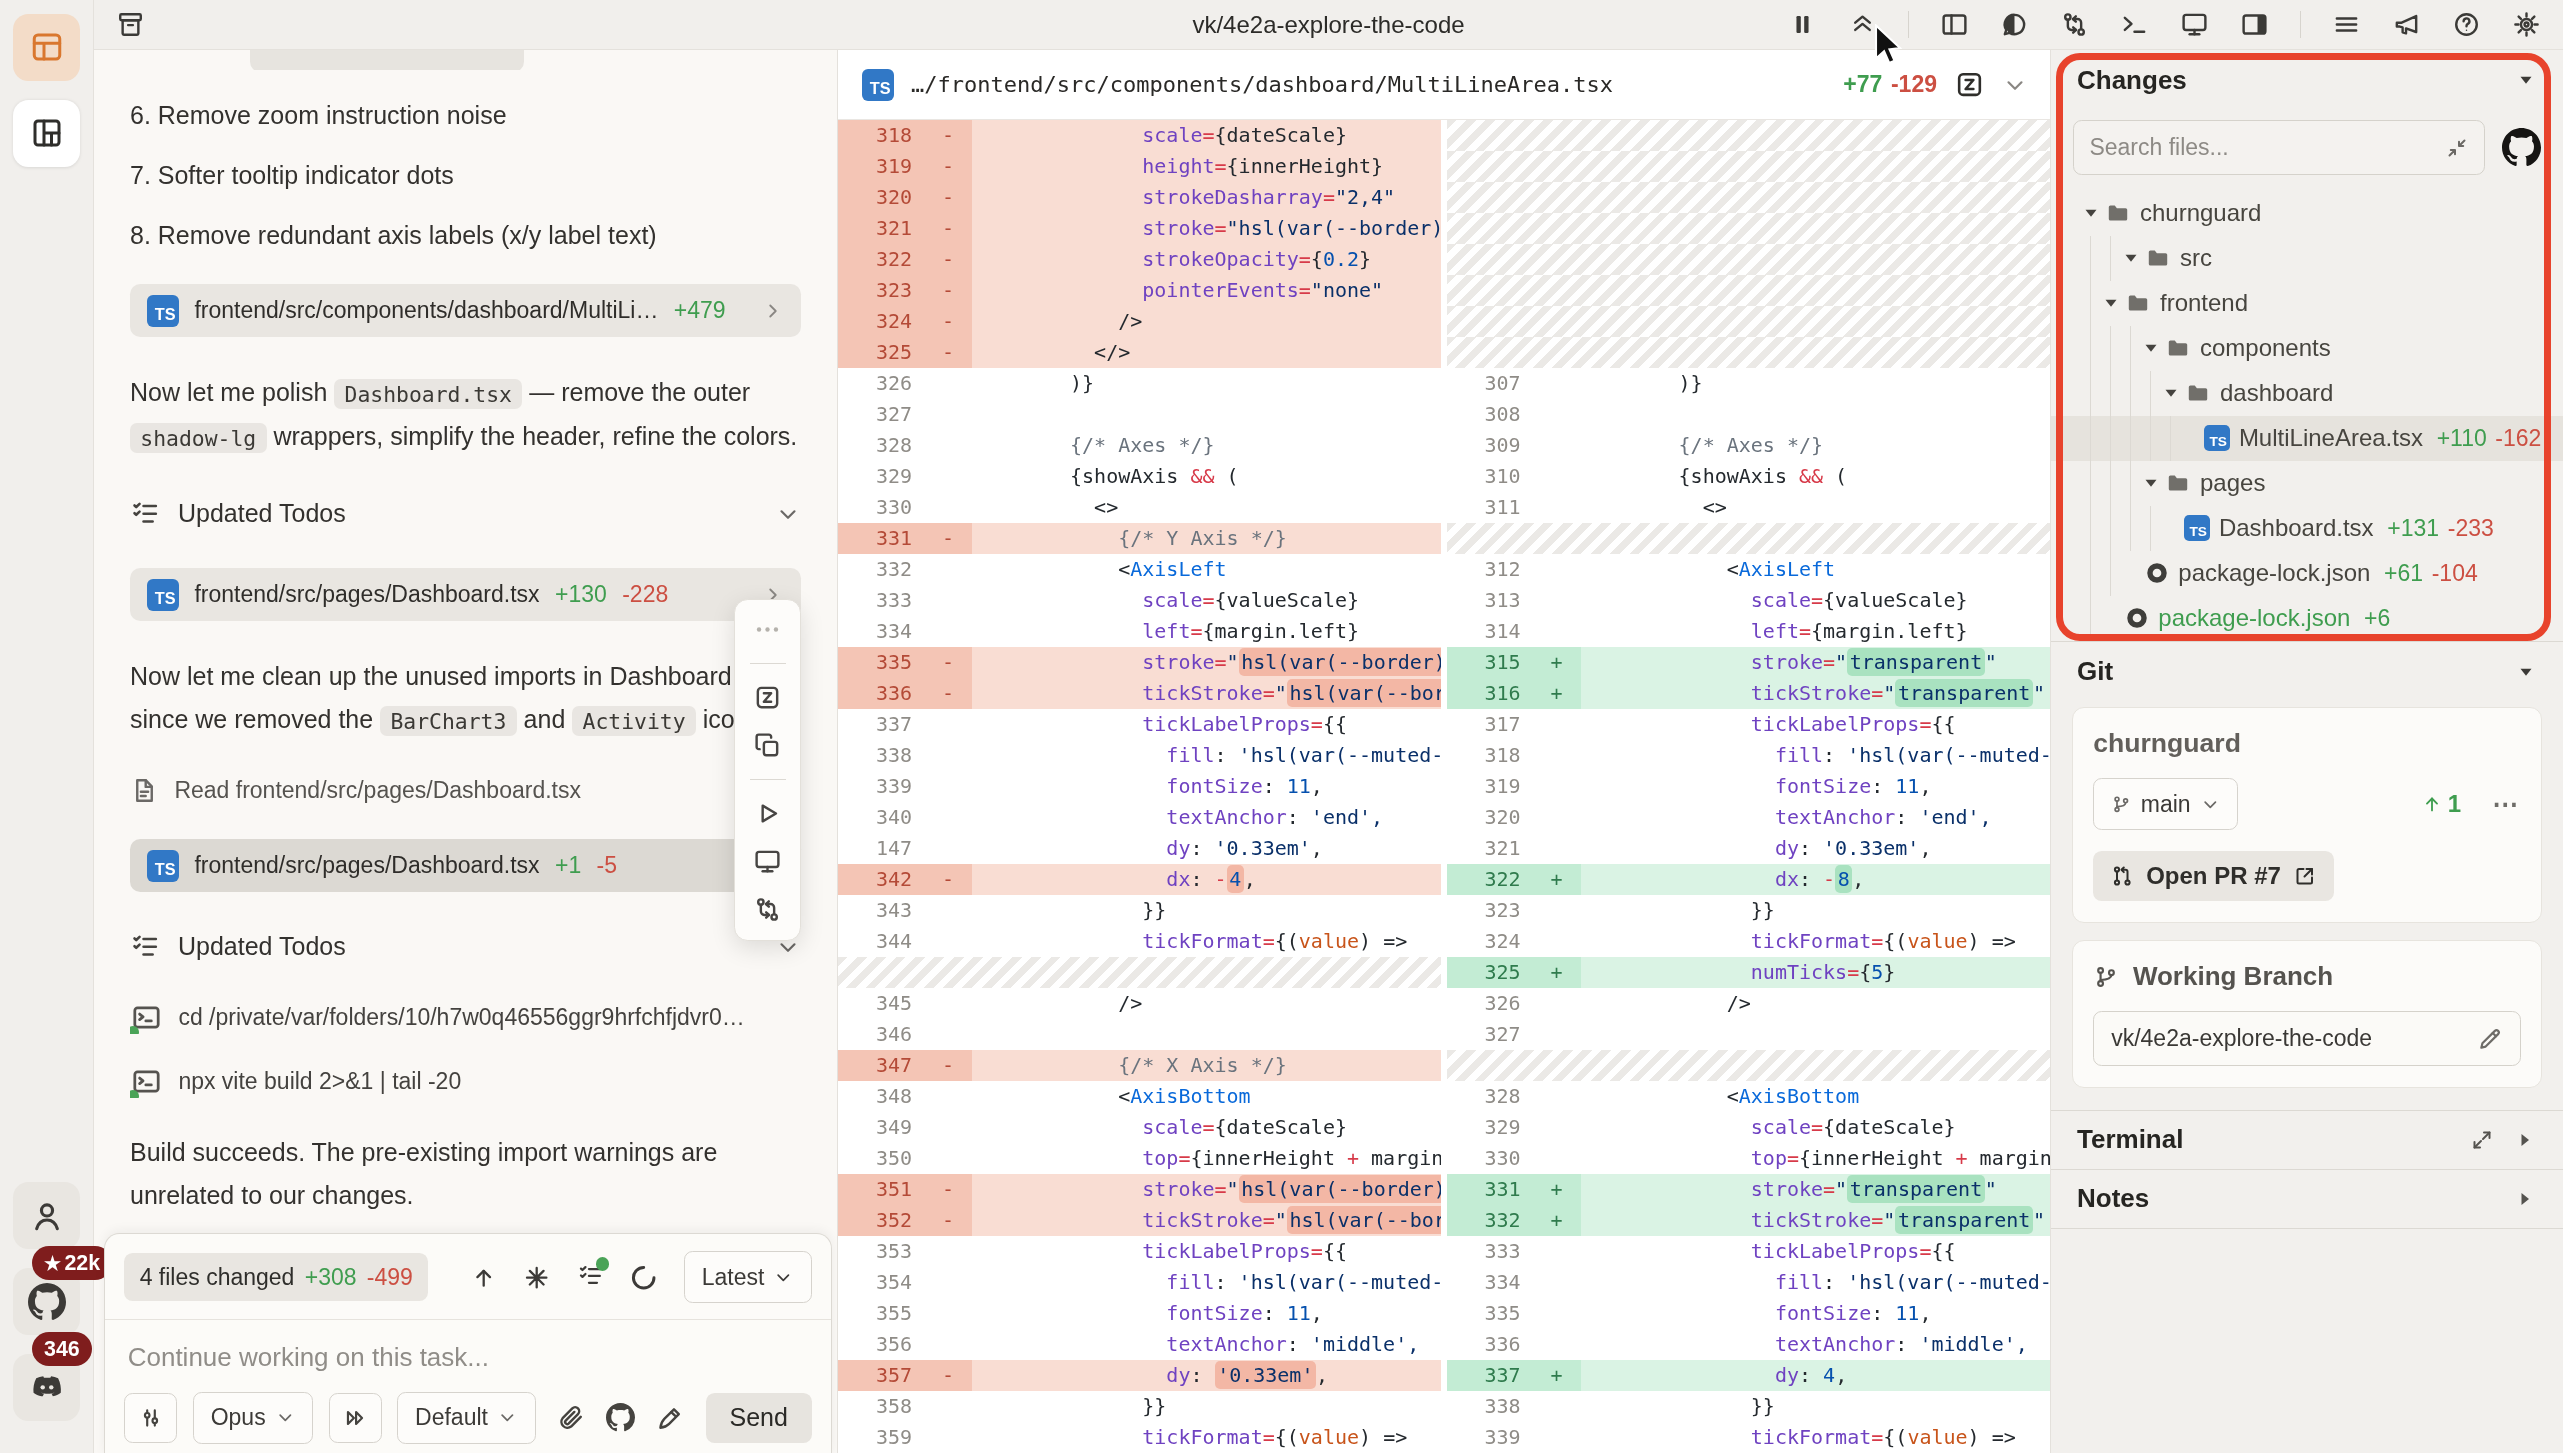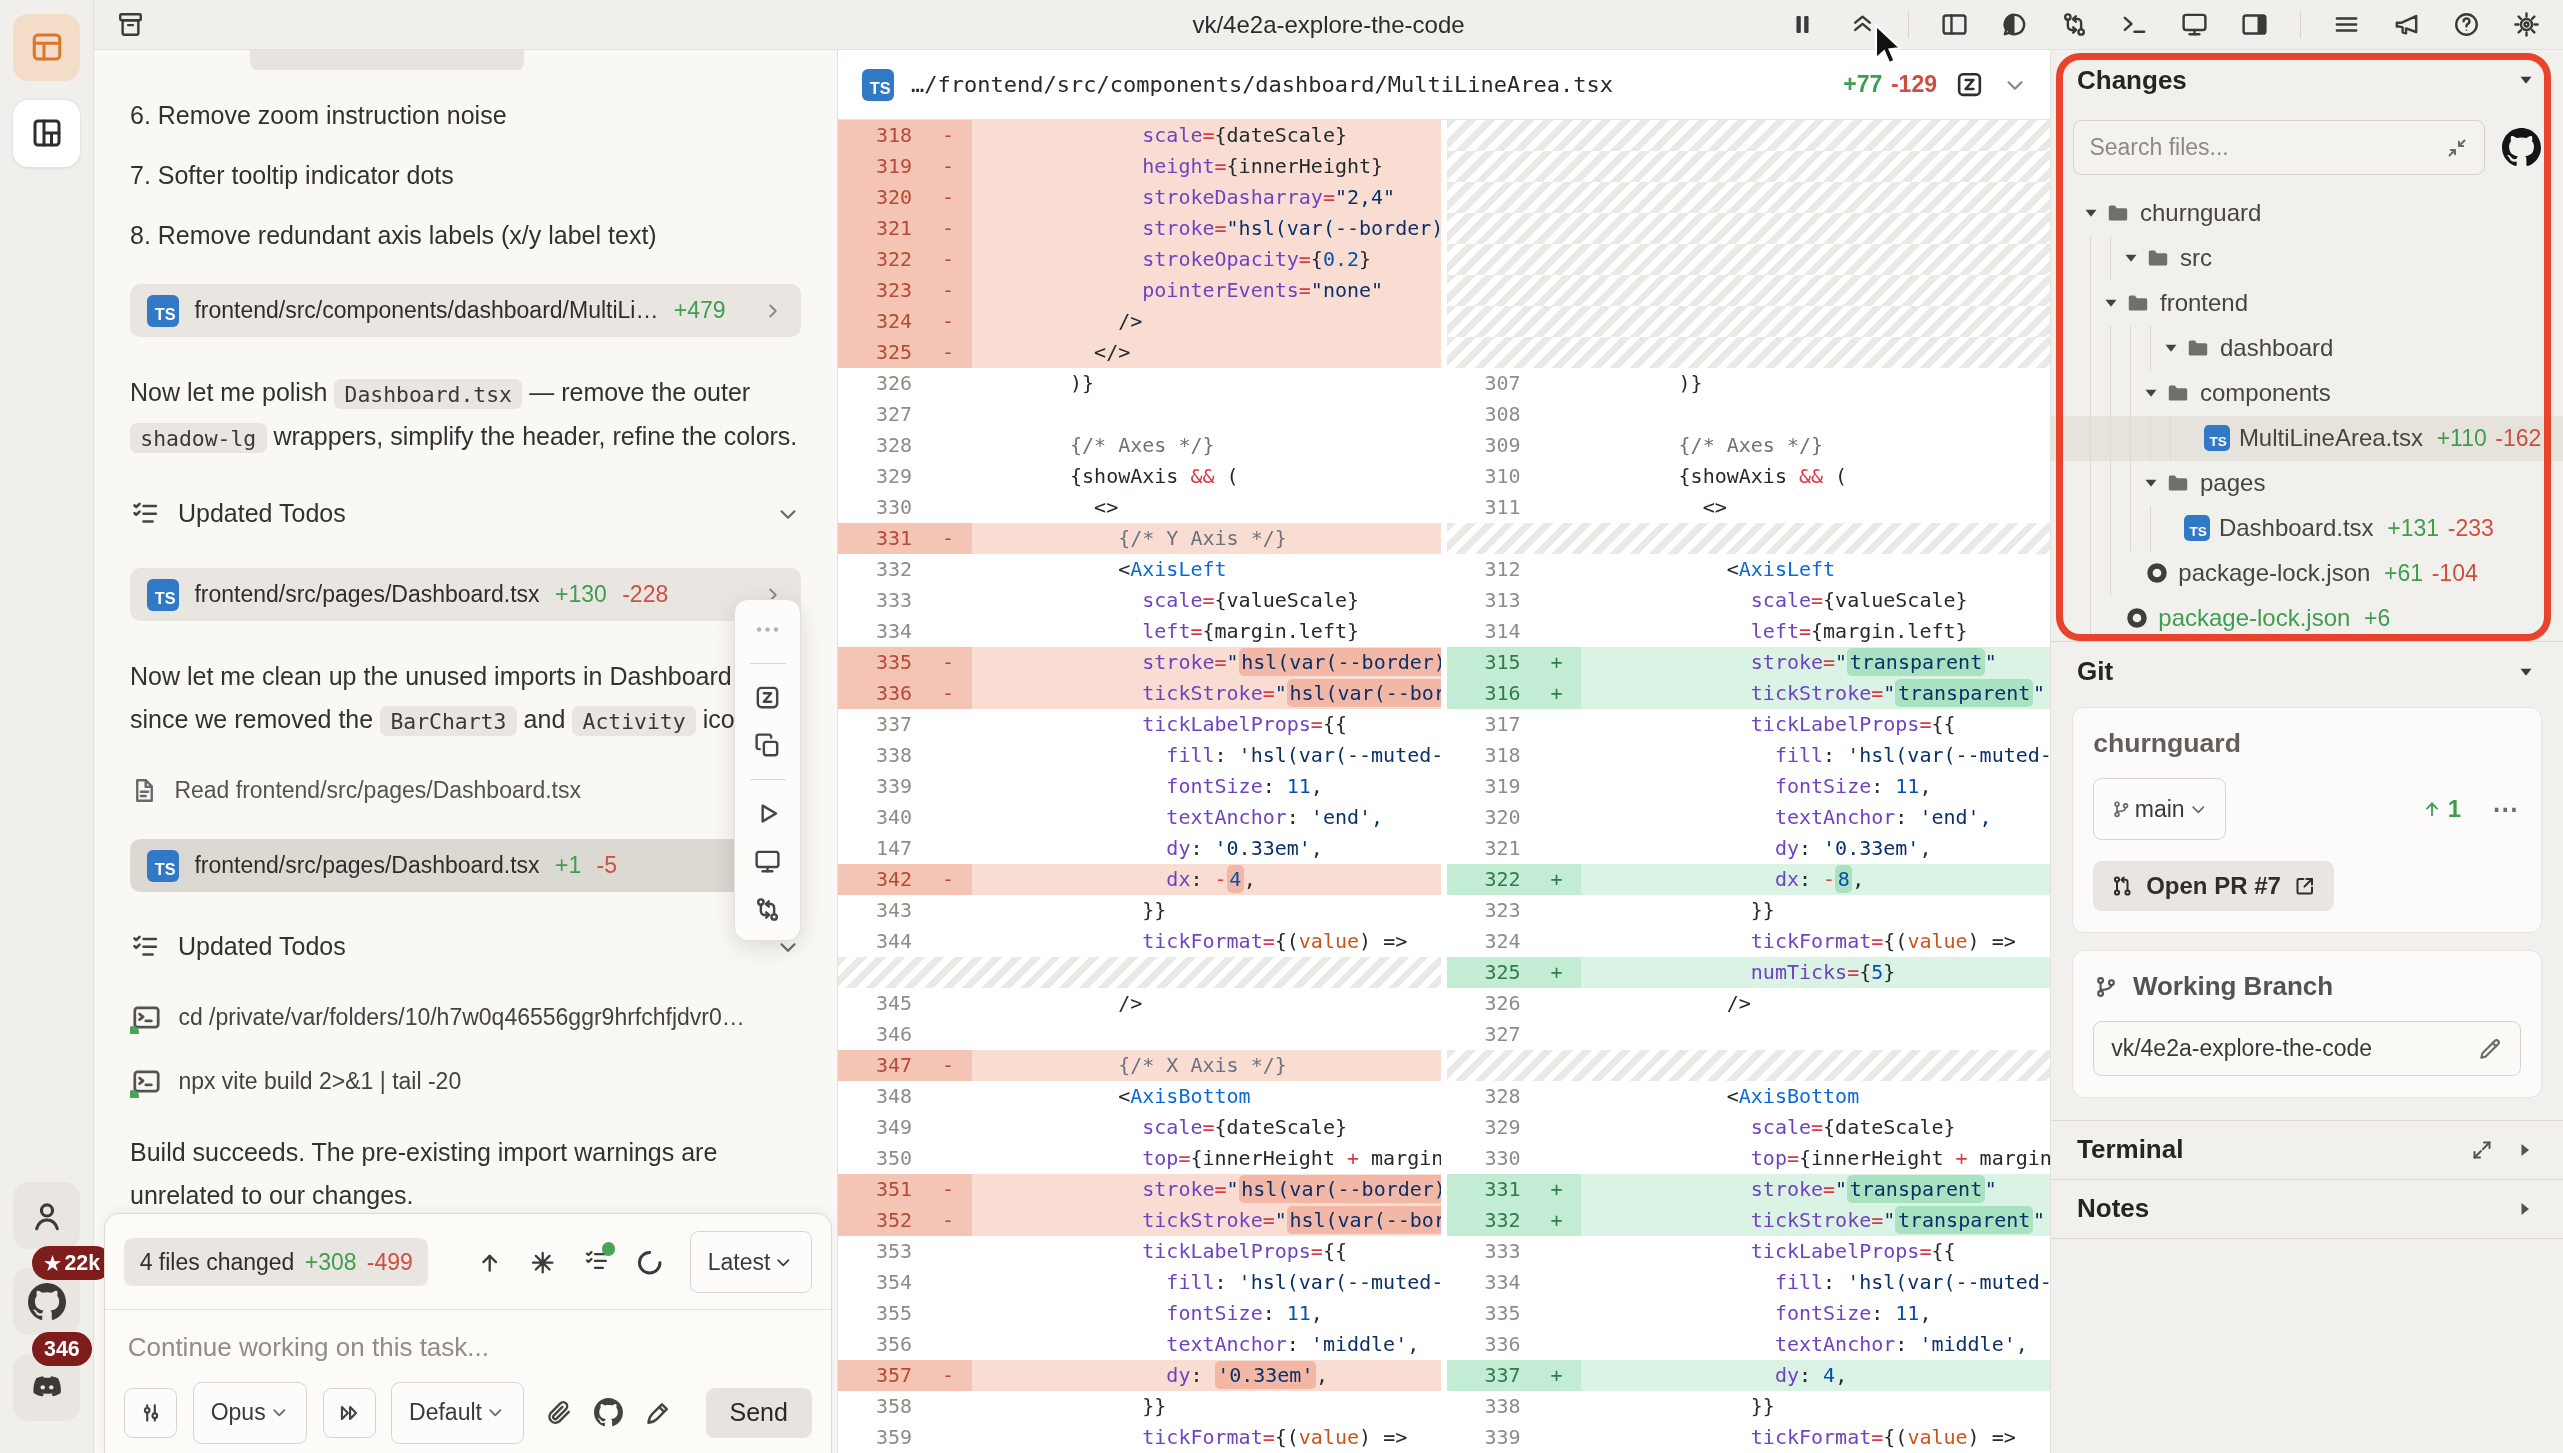--- a/index.html
+++ b/index.html
@@ -64,21 +64,21 @@
   .fdiv { width:36px; border-top:0.9px solid #dcd9d3; }
 
   
   #composer { position:absolute; left:10.3px; right:5.1px; bottom:-1.7px; background:#fcfbf8; border:0.9px solid #dcd9d3; border-bottom:none; border-radius:15.4px 15.4px 0 0; box-shadow:0 -2.6px 10.3px rgba(0,0,0,.05); padding:17px 19px 12px; z-index:7; }
   #comp-top { display:flex; align-items:center; gap:22px; }
   #fileschip { background:#e9e6e1; border-radius:8.6px; height:48px; display:flex; align-items:center; gap:10.3px; padding:0 15.4px; font-size:23px; color:#2f2e2b; }
   #comp-top .ic { width:27.4px; height:27.4px; color:#3c3a38; }
   #comp-top .grp { margin-left:auto; display:flex; align-items:center; gap:26px; }
   .todowrap { position:relative; }
   .todowrap .gdot2 { position:absolute; right:-5.1px; top:-5.1px; width:13.7px; height:13.7px; border-radius:50%; background:#4aa357; }
-  .btn { border:0.9px solid #d6d3cd; background:#fdfcfa; border-radius:8.6px; height:62px; display:inline-flex; align-items:center; gap:3px; padding:0 17px; font-size:23px; color:#3c3a37; }
+  .btn { border:0.9px solid #d6d3cd; background:#fdfcfa; border-radius:8.6px; height:52px; display:inline-flex; align-items:center; gap:9px; padding:0 17px; font-size:23px; color:#3c3a37; }
   .btn .ic { width:20.6px !important; height:20.6px !important; color:#6b6966; }
   #comp-div { border-top:0.9px solid #e6e3dd; margin:15.4px -19px 0; }
   #comp-input { width:100%; border:none; outline:none; background:transparent; font-size:26px; color:#3a3835; padding:22px 3.4px 19px; font-family:"Liberation Sans",sans-serif; }
   #comp-input::placeholder { color:#908d88; }
   #comp-bot { display:flex; align-items:center; gap:15.4px; }
   #comp-bot .ghosts { display:flex; align-items:center; gap:20.6px; margin-left:5.1px; }
   #comp-bot .ghosts .ic { width:29px; height:29px; color:#45433f; }
   .iconbtn { border:0.9px solid #d6d3cd; background:#fdfcfa; border-radius:8.6px; width:53px; height:50px; display:inline-flex; align-items:center; justify-content:center; }
   .iconbtn .ic { width:26px; height:26px; color:#45433f; }
   #send { margin-left:auto; background:#e7e4df; border-radius:8.6px; height:50px; display:inline-flex; align-items:center; padding:0 24px; font-size:25px; color:#2a2926; }
@@ -1125,48 +1125,48 @@
               <svg viewBox="0 0 24 24">
                 <path fill="currentColor" d="M3.5 6.5A1.5 1.5 0 0 1 5 5h4l2 2.5h8A1.5 1.5 0 0 1 20.5 9v8.5A1.5 1.5 0 0 1 19 19H5a1.5 1.5 0 0 1-1.5-1.5z"></path>
               </svg>
             </span>
             <span class="fname">frontend</span>
           </div>
           <div class="treerow" style="padding-left: 29px;">
             <span class="indent"></span>
             <span class="indent"></span>
             <span class="indent"></span>
-            <span class="indent"></span>
             <span class="ic tchevron">
               <svg viewBox="0 0 24 24">
                 <path d="M6 8.5h12l-6 7.5z" fill="currentColor"></path>
               </svg>
             </span>
             <span class="ic folder">
               <svg viewBox="0 0 24 24">
                 <path fill="currentColor" d="M3.5 6.5A1.5 1.5 0 0 1 5 5h4l2 2.5h8A1.5 1.5 0 0 1 20.5 9v8.5A1.5 1.5 0 0 1 19 19H5a1.5 1.5 0 0 1-1.5-1.5z"></path>
               </svg>
             </span>
-            <span class="fname">dashboard</span>
+            <span class="fname">components</span>
           </div>
           <div class="treerow" style="padding-left: 29px;">
+            <span class="indent"></span>
             <span class="indent"></span>
             <span class="indent"></span>
             <span class="indent"></span>
             <span class="ic tchevron">
               <svg viewBox="0 0 24 24">
                 <path d="M6 8.5h12l-6 7.5z" fill="currentColor"></path>
               </svg>
             </span>
             <span class="ic folder">
               <svg viewBox="0 0 24 24">
                 <path fill="currentColor" d="M3.5 6.5A1.5 1.5 0 0 1 5 5h4l2 2.5h8A1.5 1.5 0 0 1 20.5 9v8.5A1.5 1.5 0 0 1 19 19H5a1.5 1.5 0 0 1-1.5-1.5z"></path>
               </svg>
             </span>
-            <span class="fname">components</span>
+            <span class="fname">dashboard</span>
           </div>
           <div class="treerow sel" style="padding-left: 29px;">
             <span class="indent"></span>
             <span class="indent"></span>
             <span class="indent"></span>
             <span class="indent"></span>
             <span class="indent"></span>
             <span class="chevpad"></span>
             <span class="tsbadge">TS</span>
             <span class="fname">MultiLineArea.tsx</span>

